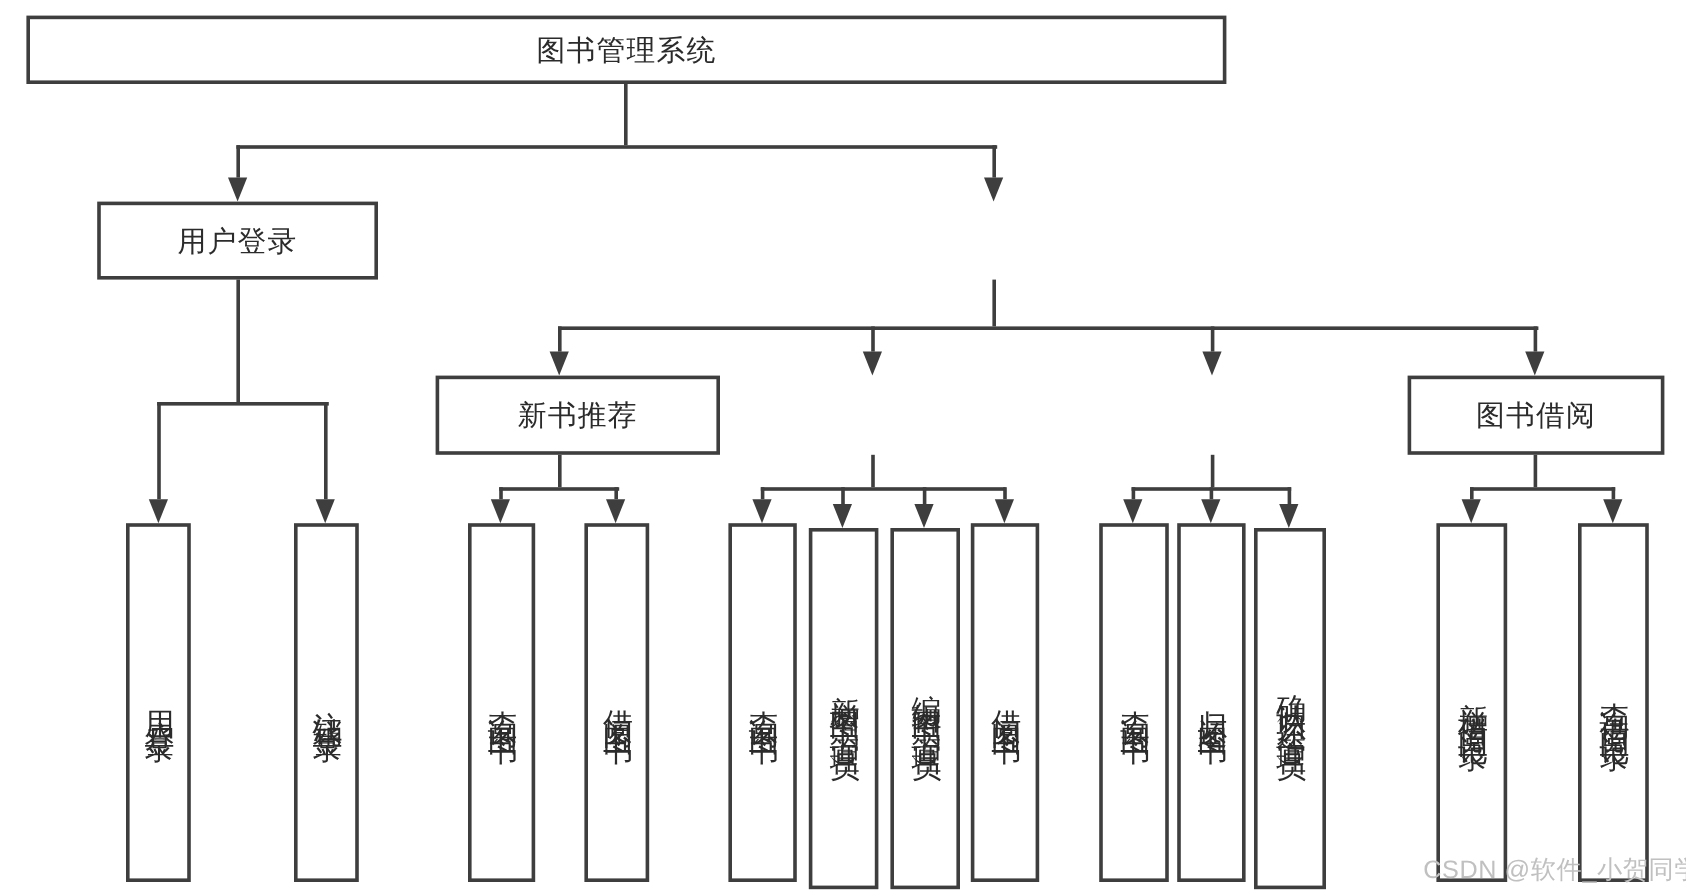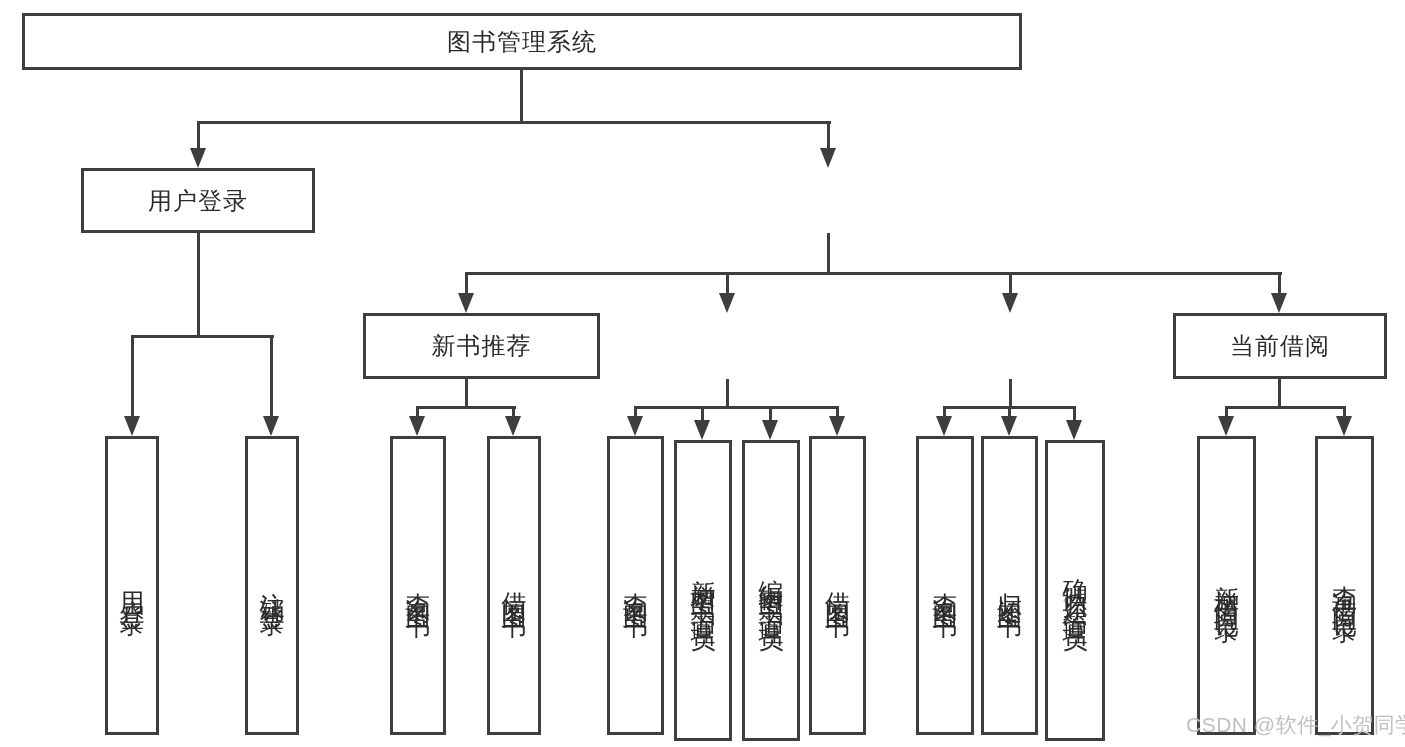--- a/index.html
+++ b/index.html
@@ -44,21 +44,21 @@
   </div>
 
   <div class="bx hlabel" style="left:81px;top:168px;width:234px;height:65px">
     <span>用户登录</span>
   </div>
 
   <div class="bx hlabel" style="left:363px;top:313px;width:237px;height:66px">
     <span>新书推荐</span>
   </div>
   <div class="bx hlabel" style="left:1173px;top:313px;width:214px;height:66px">
-    <span>当前借阅</span>
+    <span>图书借阅</span>
   </div>
 
   <div class="bx leaf" style="left:105px;top:436px;width:54px;height:299px">
     <span>用户登录</span>
   </div>
   <div class="bx leaf" style="left:245px;top:436px;width:54px;height:299px">
     <span>注销登录</span>
   </div>
   <div class="bx leaf" style="left:390px;top:436px;width:56px;height:299px">
     <span>查询图书</span>

